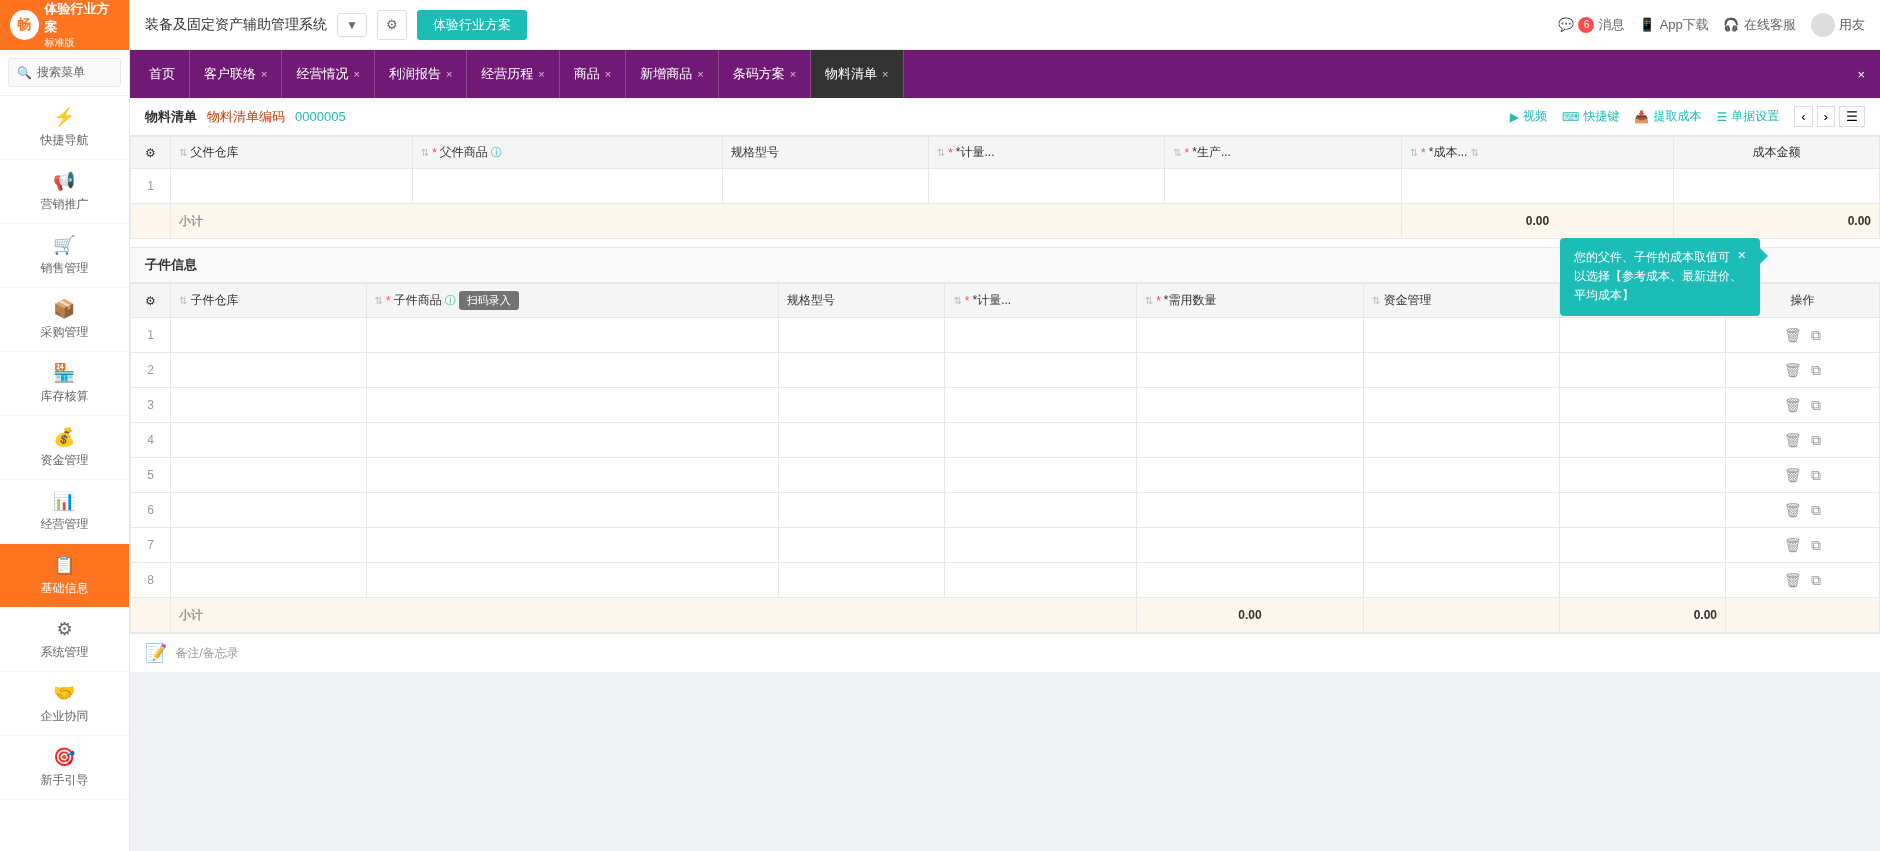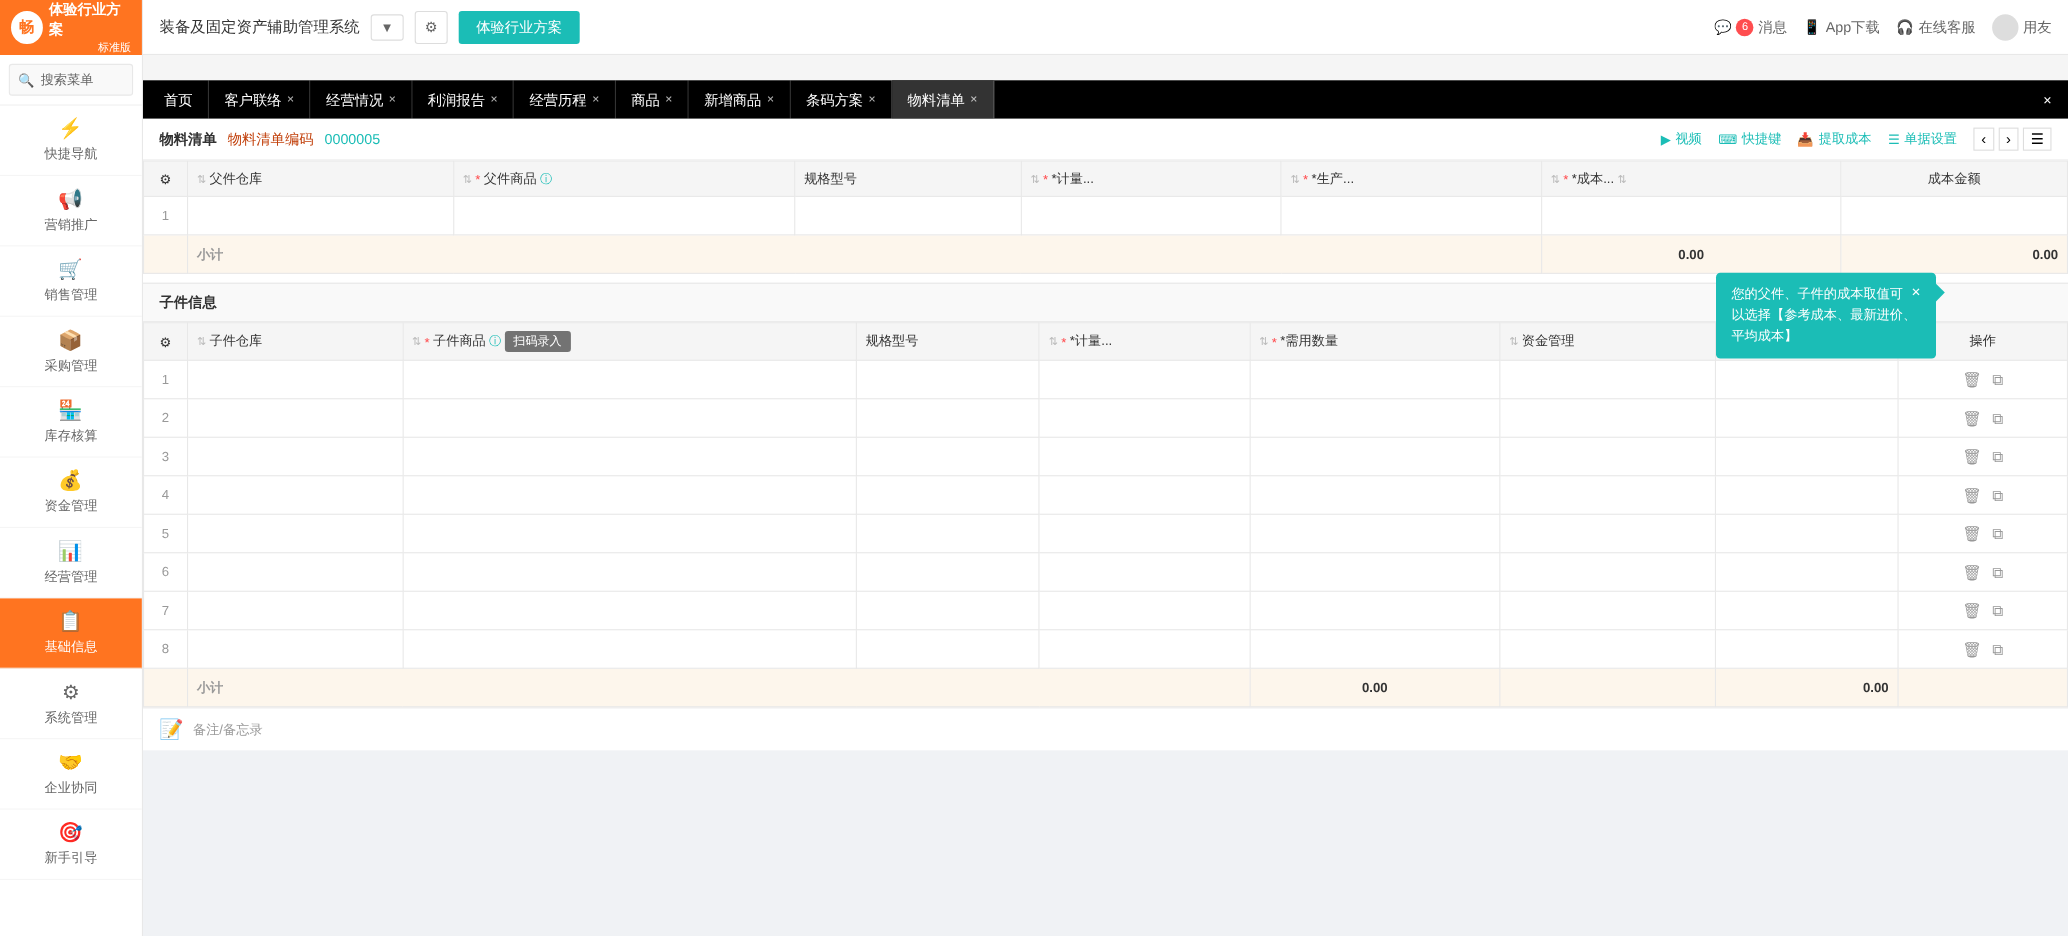--- a/index.html
+++ b/index.html
@@ -28,21 +28,21 @@
       background: #fff;
       border-radius: 50%;
       display: flex;
       align-items: center;
       justify-content: center;
       color: #ff7420;
       font-size: 14px;
       font-weight: bold;
     }
     .sidebar-logo-text { color: #fff; font-size: 13px; font-weight: bold; }
-    .sidebar-logo-sub { color: #fff; font-size: 10px; text-align: right; }
+    .sidebar-logo-sub { color: #fff; font-size: 10px; }
     .sidebar-search {
       padding: 8px;
       border-bottom: 1px solid #f0f0f0;
     }
     .sidebar-search-btn {
       width: 100%;
       padding: 5px 8px;
       border: 1px solid #e8e8e8;
       border-radius: 3px;
       background: #f9f9f9;
@@ -119,27 +119,26 @@
       border-radius: 3px;
       cursor: pointer;
       font-size: 13px;
     }
     .topbar-right { display: flex; align-items: center; gap: 15px; }
     .topbar-action { display: flex; align-items: center; gap: 4px; cursor: pointer; color: #666; font-size: 13px; }
     .avatar { width: 28px; height: 28px; border-radius: 50%; background: #ccc; }
 
     
     .nav-tabs {
-      height: 35px;
-      background: #000000;
+      height: 48px;
+      background: #701a75;
       display: flex;
       align-items: stretch;
       overflow-x: auto;
       padding: 0 5px;
-      margin-top: 23px;
     }
     .nav-tab {
       display: flex;
       align-items: center;
       padding: 0 14px;
       color: #fff;
       font-size: 13px;
       cursor: pointer;
       white-space: nowrap;
       gap: 5px;

